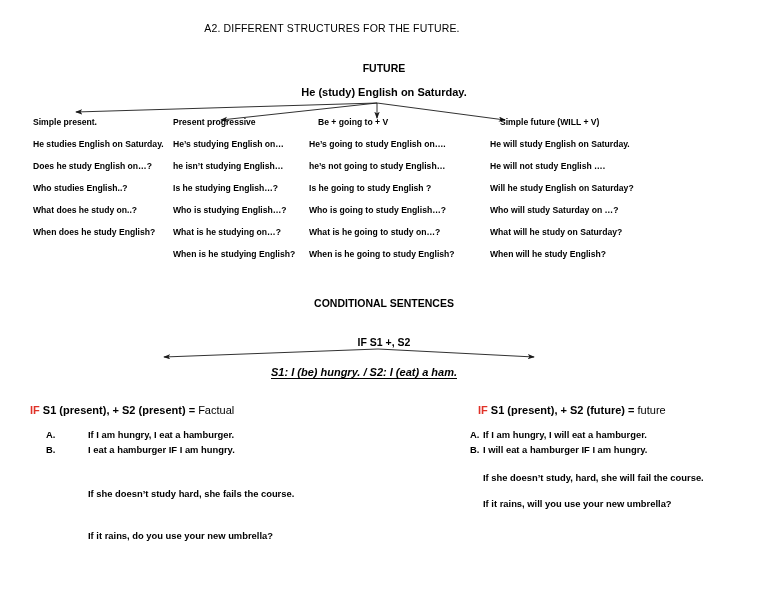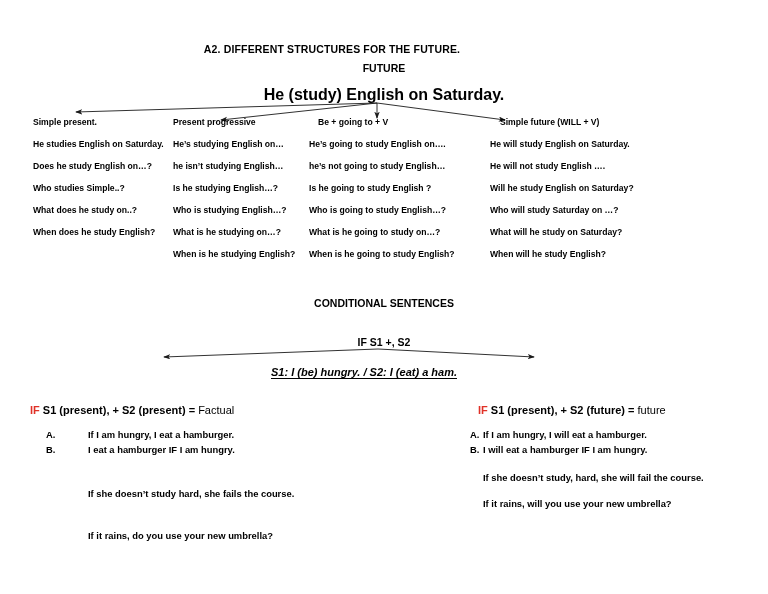--- a/index.html
+++ b/index.html
@@ -15,36 +15,36 @@
   #page {
     position: relative;
     width: 768px;
     height: 594px;
     background: #ffffff;
     overflow: hidden;
   }
   .abs { position: absolute; }
 
   .doc-title {
-    top: 43px; left: 0; width: 664px;
-    text-align: center;
-    font-size: 10.5px;
-    font-weight: bold;
+    top: 22px; left: 0; width: 664px;
+    text-align: center;
+    font-size: 10.5px;
+    font-weight: normal;
     letter-spacing: 0.15px;
   }
   .future-heading {
     top: 62px; left: 0; width: 768px;
     text-align: center;
     font-size: 10.5px;
     font-weight: bold;
   }
   .prompt-line {
     top: 86px; left: 0; width: 768px;
     text-align: center;
-    font-size: 16px;
+    font-size: 11px;
     font-weight: bold;
   }
 
   #future-arrows {
     top: 96px; left: 0;
     width: 768px; height: 34px;
   }
 
   .table-wrap {
     top: 116px; left: 0;
@@ -164,21 +164,21 @@
       <path d="M377,7 L505,24"></path>
     </g>
   </svg>
 
   <div class="abs table-wrap">
 
     <div class="col col-0">
       <div class="col-head">Simple present.</div>
       <div class="cell">He studies English on Saturday.</div>
       <div class="cell">Does he study English on…?</div>
-      <div class="cell">Who studies Simple..?</div>
+      <div class="cell">Who studies English..?</div>
       <div class="cell">What does he study on..?</div>
       <div class="cell">When does he study English?</div>
     </div>
 
     <div class="col col-1">
       <div class="col-head">Present progressive</div>
       <div class="cell">He’s studying English on…</div>
       <div class="cell">he isn’t studying English…</div>
       <div class="cell">Is he studying English…?</div>
       <div class="cell">Who is studying English…?</div>

